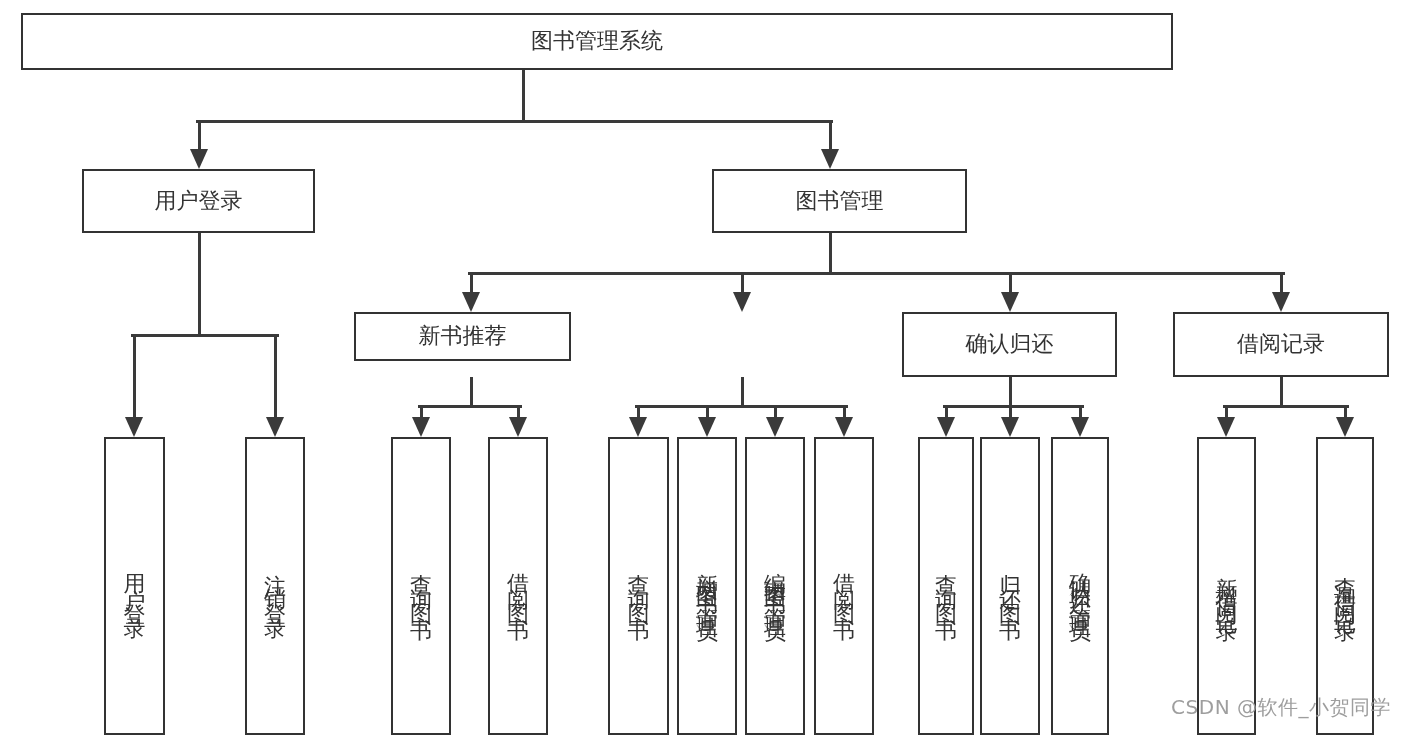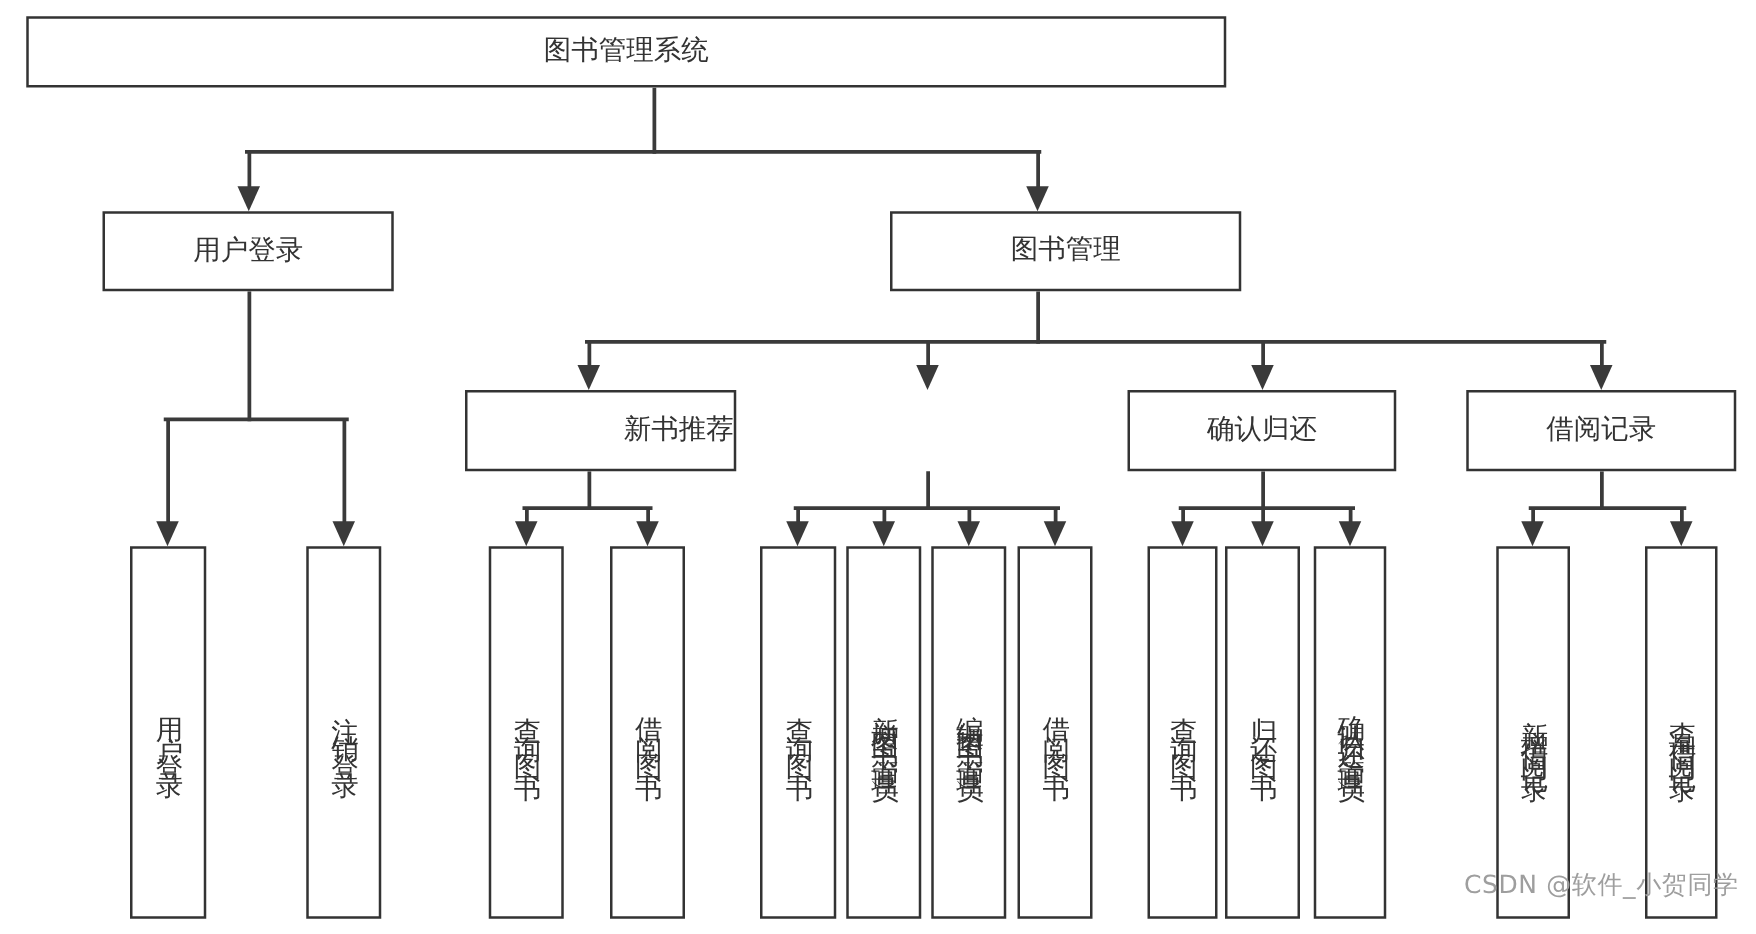--- a/index.html
+++ b/index.html
@@ -32,30 +32,30 @@
   .watermark{
     position:absolute; right:14px; top:694px; z-index:5;
     color:var(--wm); font-size:20px; letter-spacing:0.5px;
   }
 </style>
 </head>
 <body>
 
 <div id="canvas">
   <div class="watermark">CSDN @软件_小贺同学</div>
-<div class="node" style="left: 21px; top: 13px; width: 960px; height: 57px;">
+<div class="node" style="left: 21px; top: 13px; width: 1152px; height: 57px; font-family: Liberation Serif, serif;">
       <span class="label">图书管理系统</span>
     </div>
     <div class="node" style="left: 82px; top: 169px; width: 233px; height: 64px;">
       <span class="label">用户登录</span>
     </div>
-    <div class="node" style="left: 712px; top: 169px; width: 281px; height: 64px; font-family: Liberation Mono, monospace;">
+    <div class="node" style="left: 712px; top: 169px; width: 255px; height: 64px;">
       <span class="label">图书管理</span>
     </div>
-    <div class="node" style="left: 372px; top: 312px; width: 217px; height: 65px; justify-content: flex-end;">
+    <div class="node" style="left: 354px; top: 312px; width: 217px; height: 49px;">
       <span class="label">新书推荐</span>
     </div>
     <div class="node" style="left: 902px; top: 312px; width: 215px; height: 65px;">
       <span class="label">确认归还</span>
     </div>
     <div class="node" style="left: 1173px; top: 312px; width: 216px; height: 65px;">
       <span class="label">借阅记录</span>
     </div>
     <div class="node" style="left: 104px; top: 437px; width: 61px; height: 298px;">
       <span class="label v" style="letter-spacing: 15px;">用户登录</span>

